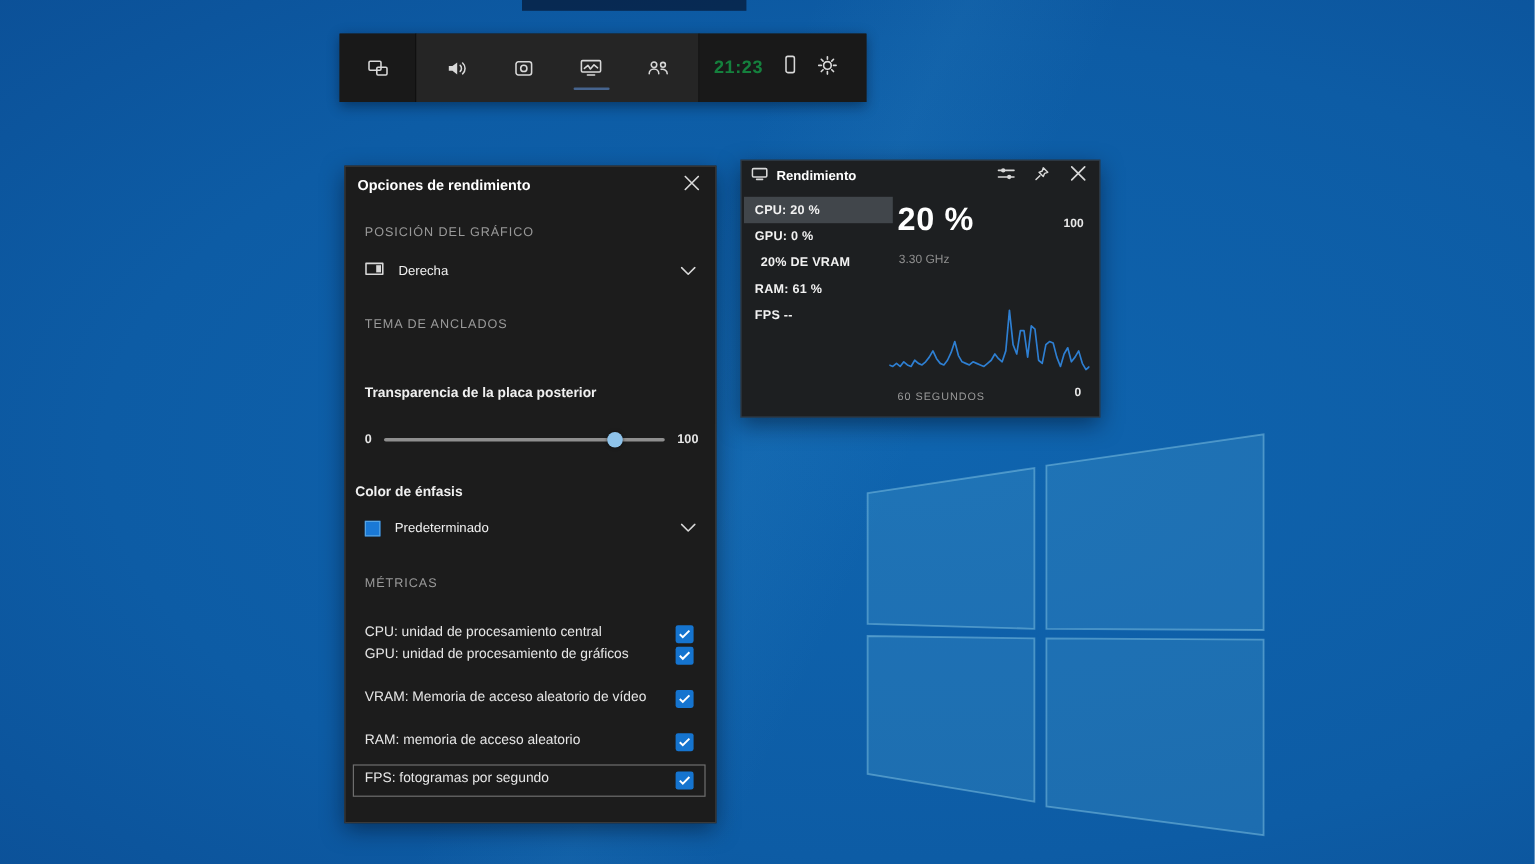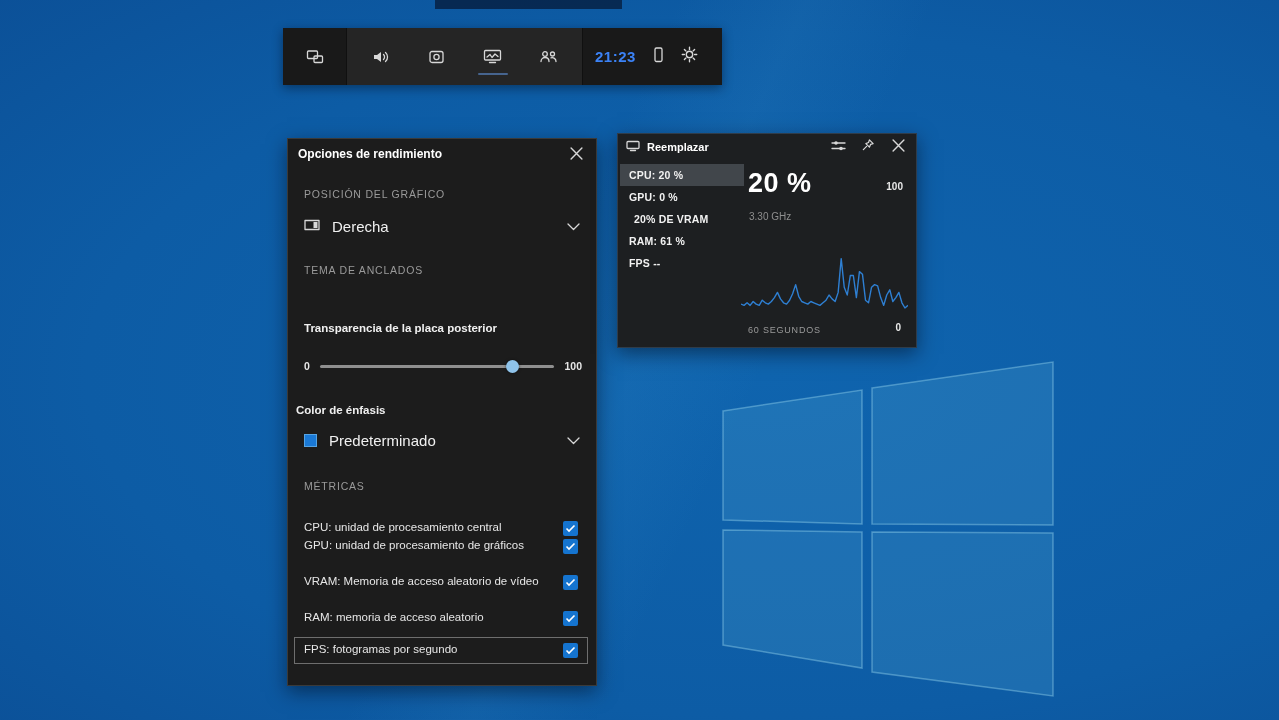--- a/index.html
+++ b/index.html
@@ -24,40 +24,40 @@
   .toolbar { position:absolute; left:283px; top:28px; width:439px; height:57px;
     display:flex; background:#202020; box-shadow:0 3px 10px rgba(0,10,25,0.45); }
   .tb-seg { display:flex; align-items:center; justify-content:center; height:100%; }
   .tb-seg.left  { width:64px;  background:#191919; border-right:1px solid #101010; }
   .tb-seg.mid   { flex:1; background:#252525; border-right:1px solid #101010; }
   .tb-seg.right { width:139px; background:#191919; justify-content:flex-start; padding-left:12px; gap:16px; }
   .tb-btn { position:relative; width:56px; height:100%; display:flex; align-items:center; justify-content:center; cursor:pointer; }
   .tb-btn svg { display:block; }
   .tb-underline { position:absolute; left:50%; transform:translateX(-50%); bottom:10px;
     width:30px; height:2px; background:#46648e; border-radius:1px; }
-  .tb-clock { color:#3b82f6; font-size:15px; font-weight:700; letter-spacing:0.5px; }
+  .tb-clock { color:#15803d; font-size:15px; font-weight:700; letter-spacing:0.5px; }
   .icon-stroke { stroke:#d8d8d8; fill:none; stroke-width:1.3; stroke-linecap:round; stroke-linejoin:round; }
   .icon-fill { fill:#d8d8d8; }
 
   
   .opt-panel { position:absolute; left:287px; top:138px; width:310px; height:548px;
     background:#1c1c1c; border:1px solid #3a3a3a; box-shadow:0 6px 18px rgba(0,10,25,0.5);
     color:#e6e6e6; }
   .opt-header { position:absolute; left:0; top:0; width:100%; height:30px;padding-left:45px; }
   .opt-title { position:absolute; left:10px; top:8px; font-size:12px; font-weight:700; color:#fff; }
   .opt-close { position:absolute; right:10px; top:6px; width:20px; height:20px;
     display:flex; align-items:center; justify-content:center; cursor:pointer; }
 
   .sec-label { position:absolute; left:16px; font-size:10.5px; color:#9a9a9a; letter-spacing:0.8px; }
   .bold-text { font-size:11.5px; color:#f0f0f0; font-weight:700; }
 
   .drop-row { position:absolute; left:16px; width:278px; height:26px;
     display:flex; align-items:center; cursor:pointer; }
   .drop-row .chev { margin-left:auto; margin-right:2px; }
-  .drop-label { margin-left:12px; font-size:15px; color:#f0f0f0; }
+  .drop-label { margin-left:12px; font-size:11px; color:#f0f0f0; }
   .swatch { width:13px; height:13px; background:#1a79d6; border:1px solid #55a4e4; }
 
   .checkbox { width:15px; height:15px; border:2px solid #8f8f8f; background:transparent; cursor:pointer; }
   .checkbox.checked { border:none; background:#1574cf; display:flex; align-items:center; justify-content:center; border-radius:2px; }
 
   .slider-row { position:absolute; left:16px; width:278px; height:18px; display:flex; align-items:center; }
   .slider-min,.slider-max { font-size:10.5px; font-weight:700; color:#e6e6e6; }
   .slider-track-wrap { position:relative; flex:1; height:18px; margin:0 10px; cursor:pointer; }
   .slider-track { position:absolute; left:0; right:0; top:8px; height:2.5px; background:#8f8f8f; border-radius:2px; }
   .slider-thumb { position:absolute; top:3px; width:13px; height:13px; border-radius:50%;
@@ -276,21 +276,21 @@
   </div>
 
   <div class="perf">
     <div class="perf-header">
       <span>
         <svg width="14" height="12" viewBox="0 0 14 12">
           <rect x="1" y="1.5" width="12" height="7" rx="1" class="icon-stroke" stroke-width="1.1"></rect>
           <line x1="4.5" y1="10.5" x2="9.5" y2="10.5" class="icon-stroke" stroke-width="1.1"></line>
         </svg>
       </span>
-      <span class="perf-title">Reemplazar</span>
+      <span class="perf-title">Rendimiento</span>
       <span class="perf-hbtns">
         <span class="perf-hbtn">
           <span>
             <svg width="15" height="13" viewBox="0 0 15 13">
               <line x1="1" y1="4" x2="14" y2="4" class="icon-stroke"></line>
               <circle cx="5" cy="4" r="1.8" class="icon-fill"></circle>
               <line x1="1" y1="9.5" x2="14" y2="9.5" class="icon-stroke"></line>
               <circle cx="10" cy="9.5" r="1.8" class="icon-fill"></circle>
             </svg>
           </span>

